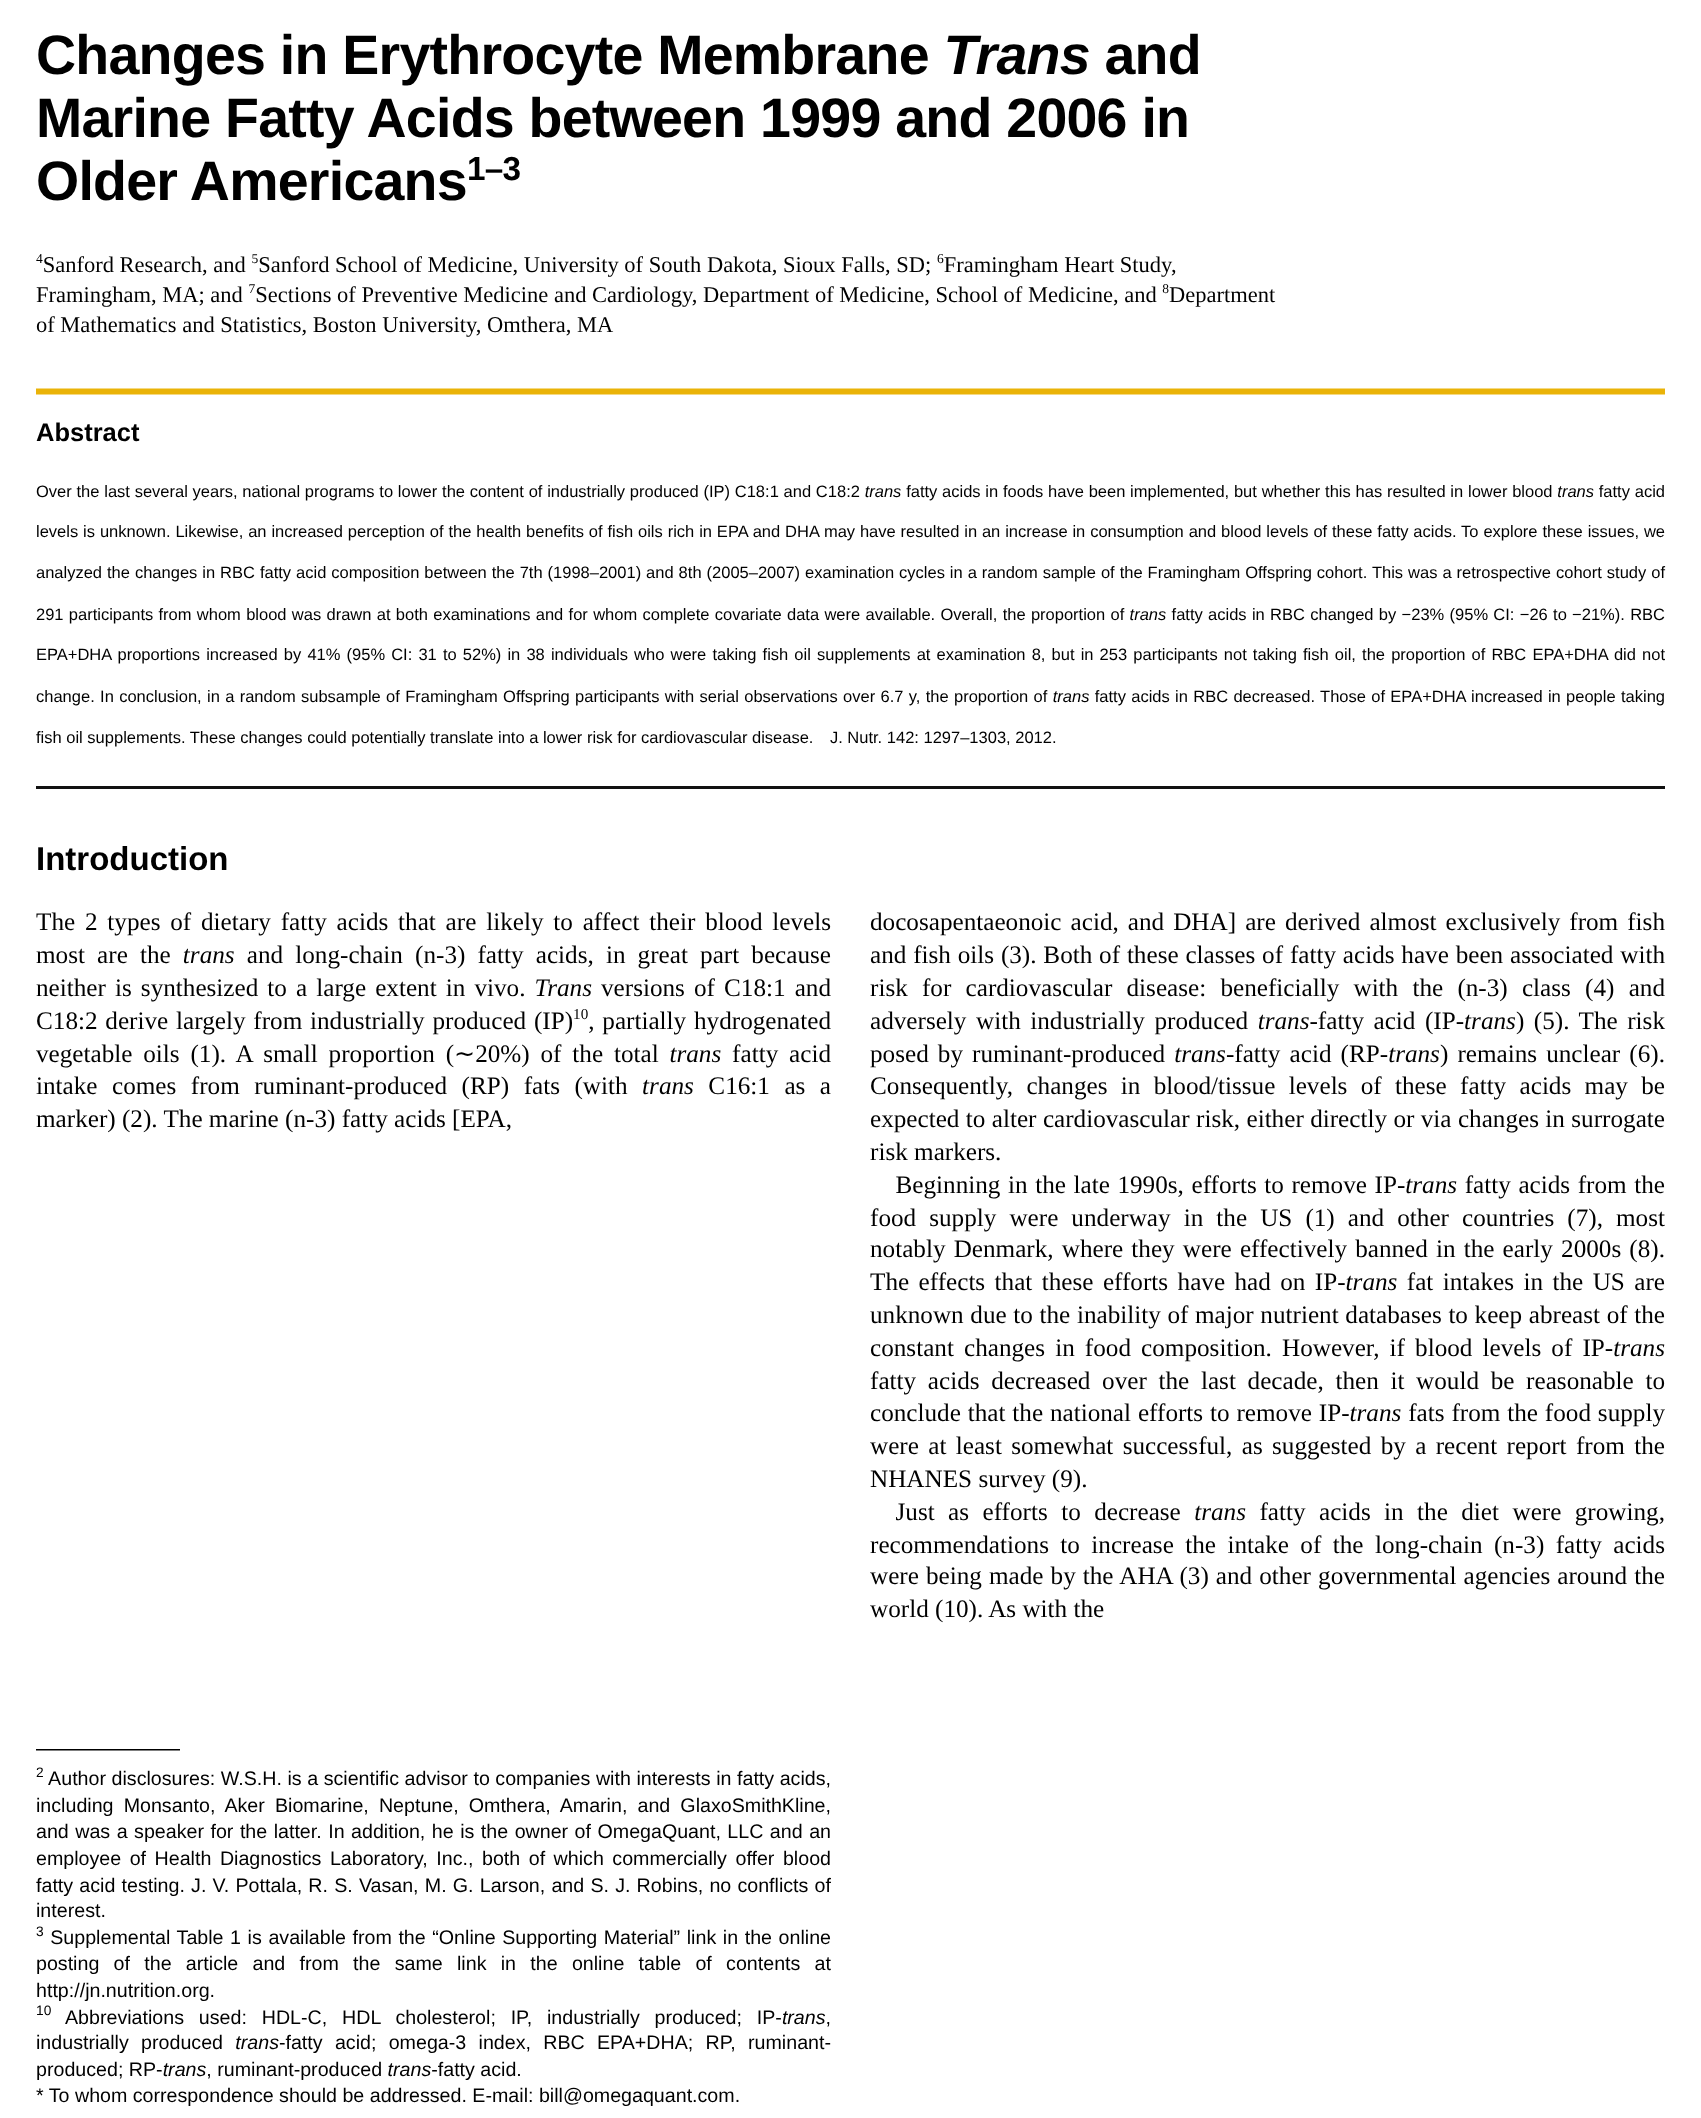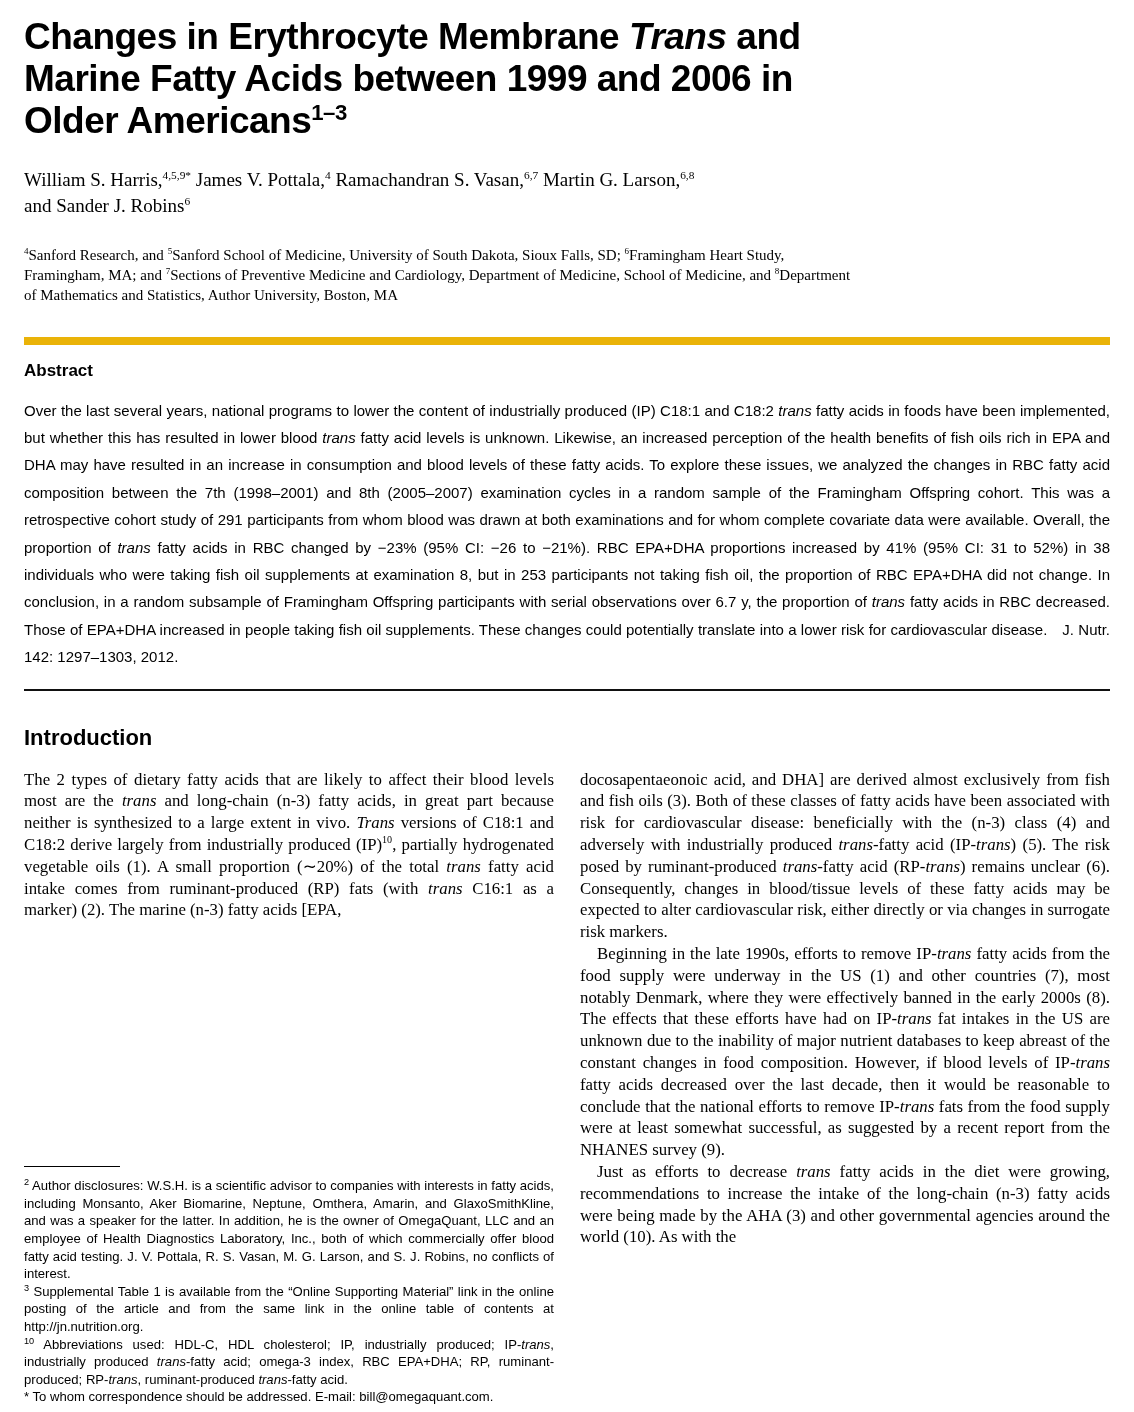--- a/index.html
+++ b/index.html
@@ -39,34 +39,34 @@
     line-height: 26px;
     margin: 0 0 26px 0;
   }
   .affiliations {
     font-family: "Liberation Serif", serif;
     font-size: 15px;
     line-height: 20px;
     margin: 0 0 32px 0;
   }
   .abstract {
-    border-top: 8px solid #eab308;
+    border-top: 4px solid #eab308;
     border-bottom: 2px solid #111;
     padding: 16px 0 18px 0;
     margin: 0 0 30px 0;
   }
   .abstract-heading {
     font-family: "Liberation Sans", sans-serif;
     font-weight: bold;
     font-size: 17px;
     margin: 0 0 16px 0;
   }
   .abstract-text {
     font-family: "Liberation Sans", sans-serif;
-    font-size: 15px;
+    font-size: 11px;
     line-height: 27.4px;
     text-align: justify;
     margin: 0;
   }
   .intro {
     display: flex;
     flex-direction: column;
     flex: 1;
     min-height: 0;
   }
@@ -116,29 +116,25 @@
 <body>
 
 <div class="page">
 
   <h1 class="title">
     <span class="tline">Changes in Erythrocyte Membrane <i>Trans</i> and</span>
     <span class="tline">Marine Fatty Acids between 1999 and 2006 in</span>
     <span class="tline">Older Americans<sup>1–3</sup></span>
   </h1>
 
-  <div class="authors">
-    <div>William S. Harris,<sup>4,5,9*</sup> James V. Pottala,<sup>4</sup> Ramachandran S. Vasan,<sup>6,7</sup> Martin G. Larson,<sup>6,8</sup></div>
-    <div>and Sander J. Robins<sup>6</sup></div>
-  </div>
 
   <div class="affiliations">
     <div><sup>4</sup>Sanford Research, and <sup>5</sup>Sanford School of Medicine, University of South Dakota, Sioux Falls, SD; <sup>6</sup>Framingham Heart Study,</div>
     <div>Framingham, MA; and <sup>7</sup>Sections of Preventive Medicine and Cardiology, Department of Medicine, School of Medicine, and <sup>8</sup>Department</div>
-    <div>of Mathematics and Statistics, Author University, Boston, MA</div>
+    <div>of Mathematics and Statistics, Boston University, Omthera, MA</div>
   </div>
 
   <section class="abstract">
     <h2 class="abstract-heading">Abstract</h2>
     <p class="abstract-text">Over the last several years, national programs to lower the content of industrially produced (IP) C18:1 and C18:2 <i>trans</i> fatty acids in foods have been implemented, but whether this has resulted in lower blood <i>trans</i> fatty acid levels is unknown. Likewise, an increased perception of the health benefits of fish oils rich in EPA and DHA may have resulted in an increase in consumption and blood levels of these fatty acids. To explore these issues, we analyzed the changes in RBC fatty acid composition between the 7th (1998–2001) and 8th (2005–2007) examination cycles in a random sample of the Framingham Offspring cohort. This was a retrospective cohort study of 291 participants from whom blood was drawn at both examinations and for whom complete covariate data were available. Overall, the proportion of <i>trans</i> fatty acids in RBC changed by −23% (95% CI: −26 to −21%). RBC EPA+DHA proportions increased by 41% (95% CI: 31 to 52%) in 38 individuals who were taking fish oil supplements at examination 8, but in 253 participants not taking fish oil, the proportion of RBC EPA+DHA did not change. In conclusion, in a random subsample of Framingham Offspring participants with serial observations over 6.7 y, the proportion of <i>trans</i> fatty acids in RBC decreased. Those of EPA+DHA increased in people taking fish oil supplements. These changes could potentially translate into a lower risk for cardiovascular disease. J. Nutr. 142: 1297–1303, 2012.</p>
   </section>
 
   <section class="intro">
     <h2 class="intro-heading">Introduction</h2>
     <div class="columns">

